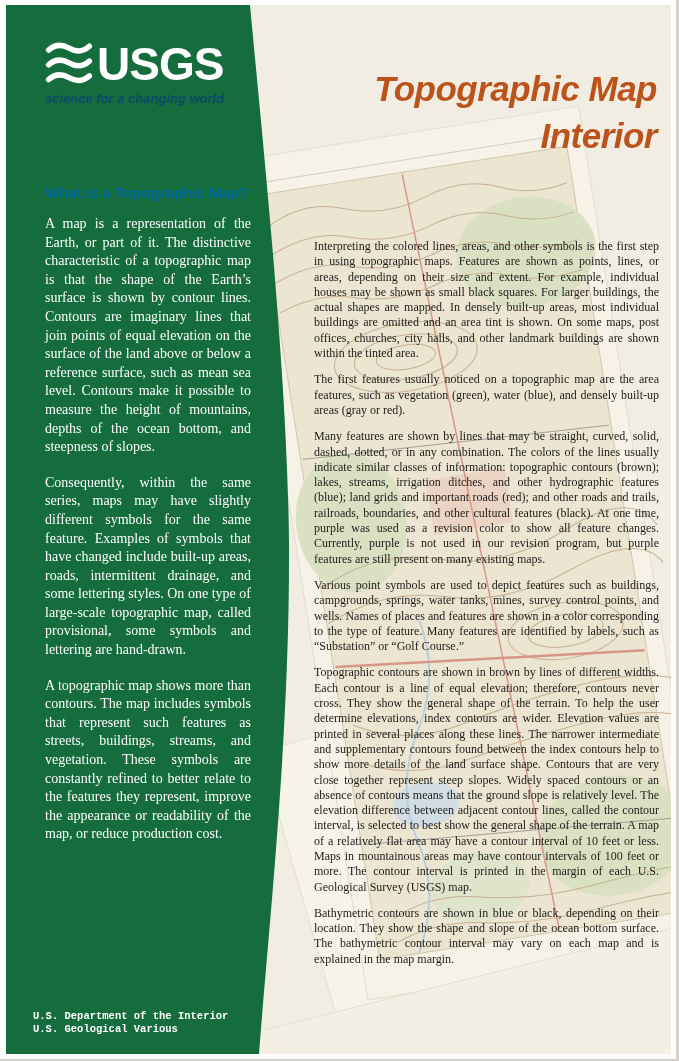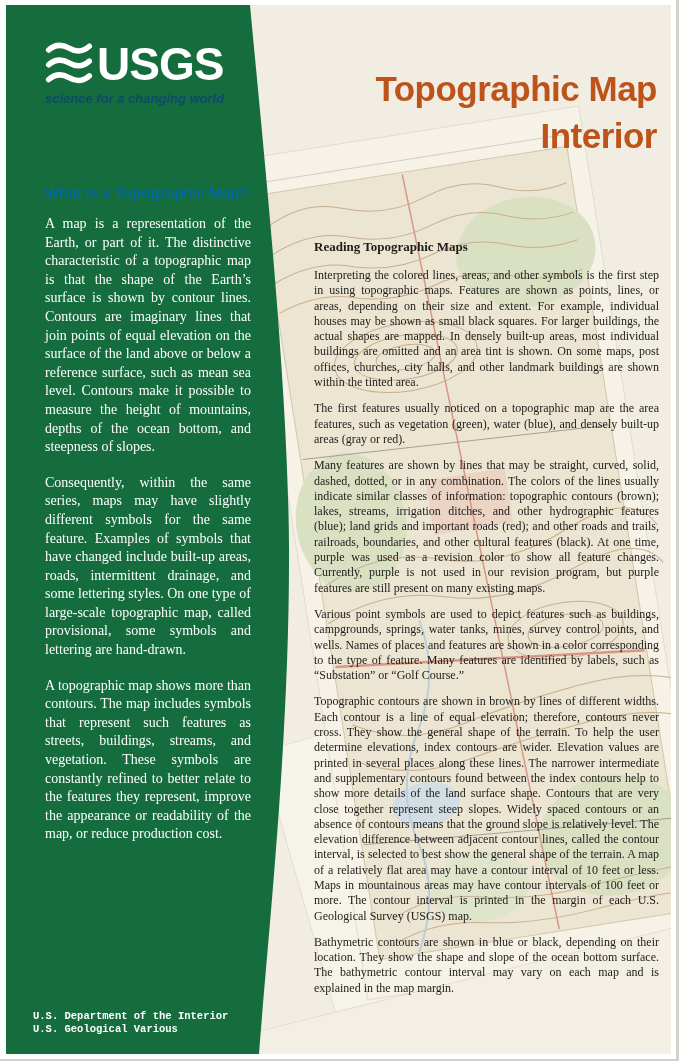--- a/index.html
+++ b/index.html
@@ -33,20 +33,21 @@
     right: 14px; top: 60px;
     z-index: 1;
     margin: 0;
     text-align: right;
     font-family: "Liberation Sans", sans-serif;
     font-weight: bold;
     font-size: 35px;
     line-height: 47px;
     letter-spacing: -0.5px;
     color: #bc531b;
+    font-style: italic;
   }
   .doc-title span { display: block; }
   
   .main-text {
     position: absolute;
     left: 308px; top: 234px;
     width: 345px;
     z-index: 1;
     color: #1e1c1a;
   }
@@ -172,21 +173,20 @@
       </g>
     </svg>
   </div>
 
   <h1 class="doc-title">
     <span>Topographic Map</span>
     <span>Interior</span>
   </h1>
 
   <div class="main-text">
-    <h2>Reading Topographic Maps</h2>
     <p>Interpreting the colored lines, areas, and other symbols is the first step in using topographic maps. Features are shown as points, lines, or areas, depending on their size and extent. For example, individual houses may be shown as small black squares. For larger buildings, the actual shapes are mapped. In densely built-up areas, most individual buildings are omitted and an area tint is shown. On some maps, post offices, churches, city halls, and other landmark buildings are shown within the tinted area.</p>
     <p>The first features usually noticed on a topographic map are the area features, such as vegetation (green), water (blue), and densely built-up areas (gray or red).</p>
     <p>Many features are shown by lines that may be straight, curved, solid, dashed, dotted, or in any combination. The colors of the lines usually indicate similar classes of information: topographic contours (brown); lakes, streams, irrigation ditches, and other hydrographic features (blue); land grids and important roads (red); and other roads and trails, railroads, boundaries, and other cultural features (black). At one time, purple was used as a revision color to show all feature changes. Currently, purple is not used in our revision program, but purple features are still present on many existing maps.</p>
     <p>Various point symbols are used to depict features such as buildings, campgrounds, springs, water tanks, mines, survey control points, and wells. Names of places and features are shown in a color corresponding to the type of feature. Many features are identified by labels, such as “Substation” or “Golf Course.”</p>
     <p>Topographic contours are shown in brown by lines of different widths. Each contour is a line of equal elevation; therefore, contours never cross. They show the general shape of the terrain. To help the user determine elevations, index contours are wider. Elevation values are printed in several places along these lines. The narrower intermediate and supplementary contours found between the index contours help to show more details of the land surface shape. Contours that are very close together represent steep slopes. Widely spaced contours or an absence of contours means that the ground slope is relatively level. The elevation difference between adjacent contour lines, called the contour interval, is selected to best show the general shape of the terrain. A map of a relatively flat area may have a contour interval of 10 feet or less. Maps in mountainous areas may have contour intervals of 100 feet or more. The contour interval is printed in the margin of each U.S. Geological Survey (USGS) map.</p>
     <p>Bathymetric contours are shown in blue or black, depending on their location. They show the shape and slope of the ocean bottom surface. The bathymetric contour interval may vary on each map and is explained in the map margin.</p>
   </div>
 
   <svg class="green-shape" width="300" height="1049" viewBox="0 0 300 1049">
     <path d="M0 0 H244 C258 150 282 380 283 540 C284 730 262 930 253 1049 H0 Z" fill="#156c3d"></path>

